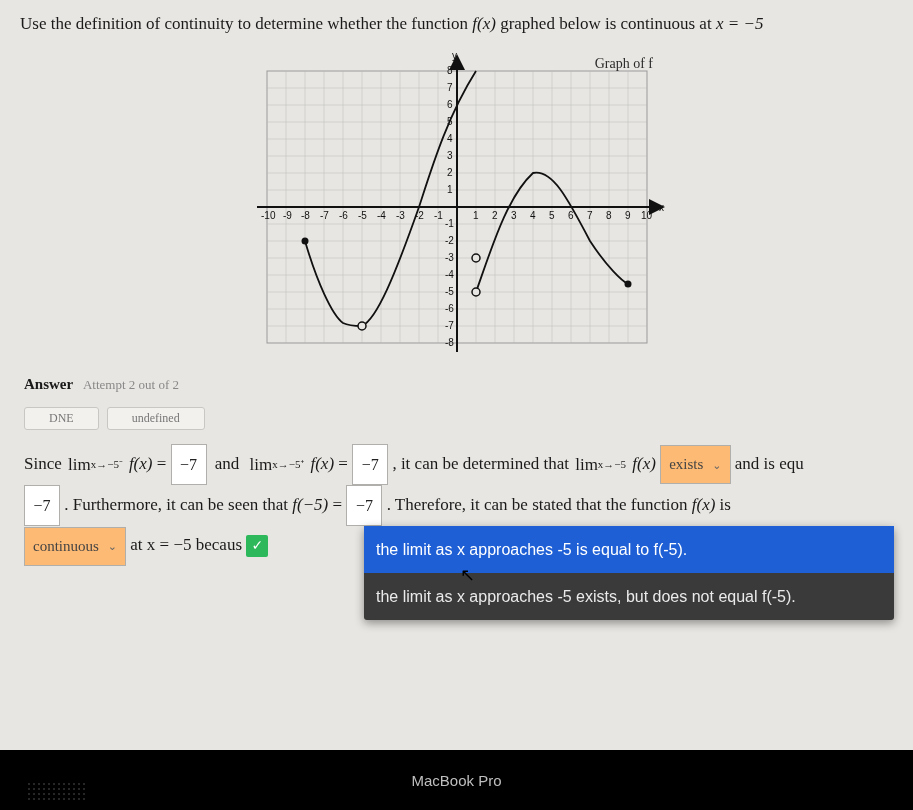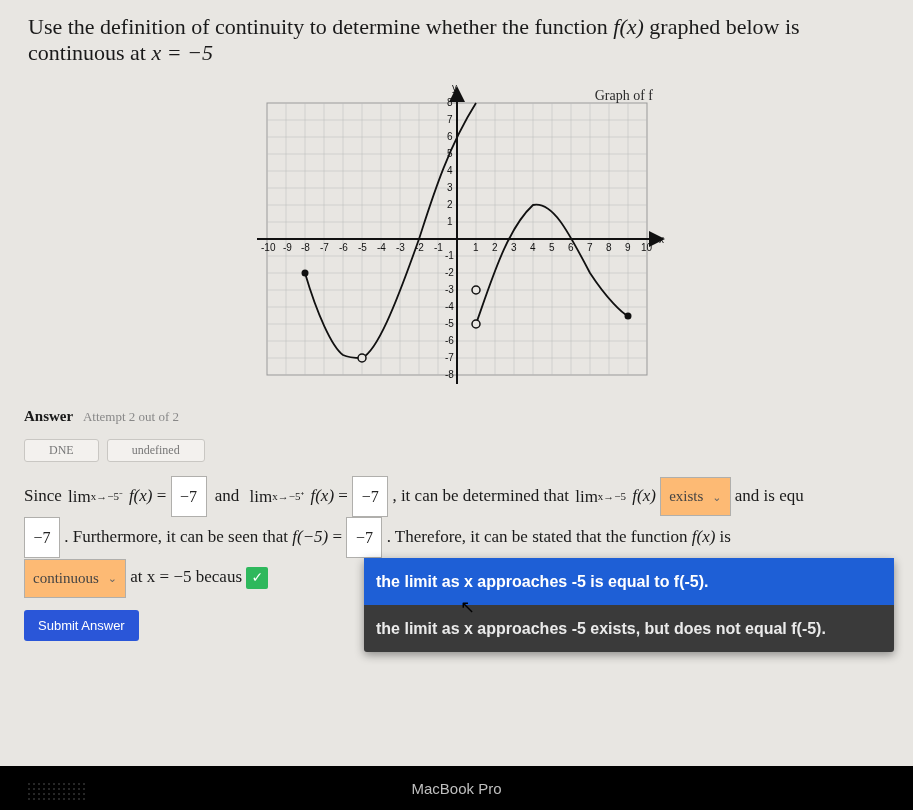--- a/index.html
+++ b/index.html
@@ -6,22 +6,22 @@
     body {
       font-family: Georgia, 'Times New Roman', serif;
       background: #e8e6e2;
       color: #1a1a1a;
       width: 913px;
       height: 810px;
       overflow: hidden;
       position: relative;
     }
     .question {
-      padding: 14px 20px 8px 28px;
-      font-size: 22px;
+      padding: 14px 20px 8px 20px;
+      font-size: 17px;
     }
     .math-ital { font-style: italic; font-family: Georgia, serif; }
     .graph-container {
       display: flex;
       justify-content: center;
       margin: 10px 0 0 0;
       position: relative;
     }
     .graph-title {
       position: absolute;
@@ -121,21 +121,20 @@
       top: 82px;
       left: 340px;
       width: 530px;
       background: #3a3a3a;
       color: #eaeaea;
       font-size: 16px;
       border-radius: 3px;
       box-shadow: 0 3px 10px rgba(0,0,0,0.4);
       z-index: 10;
       font-family: Arial, sans-serif;
-      font-weight: bold;
     }
     .dropdown-item {
       padding: 6px 12px;
       cursor: pointer;
     }
     .dropdown-item.selected {
       background: #1e5fd6;
       color: #fff;
     }
     .cursor-icon {
@@ -157,21 +156,21 @@
       border-radius: 3px;
       margin-top: 12px;
       cursor: pointer;
       font-family: Arial, sans-serif;
     }
     .bottom-bar {
       position: absolute;
       bottom: 0;
       left: 0;
       right: 0;
-      height: 44px;
+      height: 60px;
       background: #000;
       display: flex;
       align-items: center;
       justify-content: center;
     }
     .macbook {
       color: #bfbfbf;
       font-family: Arial, sans-serif;
       font-size: 15px;
     }
@@ -361,21 +360,20 @@
     <span> at x = −5 becaus</span>
     <span class="check-badge">✓</span>
 
     <div class="dropdown-menu">
       <div class="dropdown-item selected">the limit as x approaches -5 is equal to f(-5).</div>
       <div class="dropdown-item">the limit as x approaches -5 exists, but does not equal f(-5).</div>
     </div>
     <span class="cursor-icon">↖</span>
   </div>
 
-  <button class="submit-btn">Submit Answer</button>
 </div>
 
 <div class="bottom-bar">
   <div class="speaker-holes">
     <span></span>
       <span></span>
       <span></span>
       <span></span>
       <span></span>
       <span></span>

